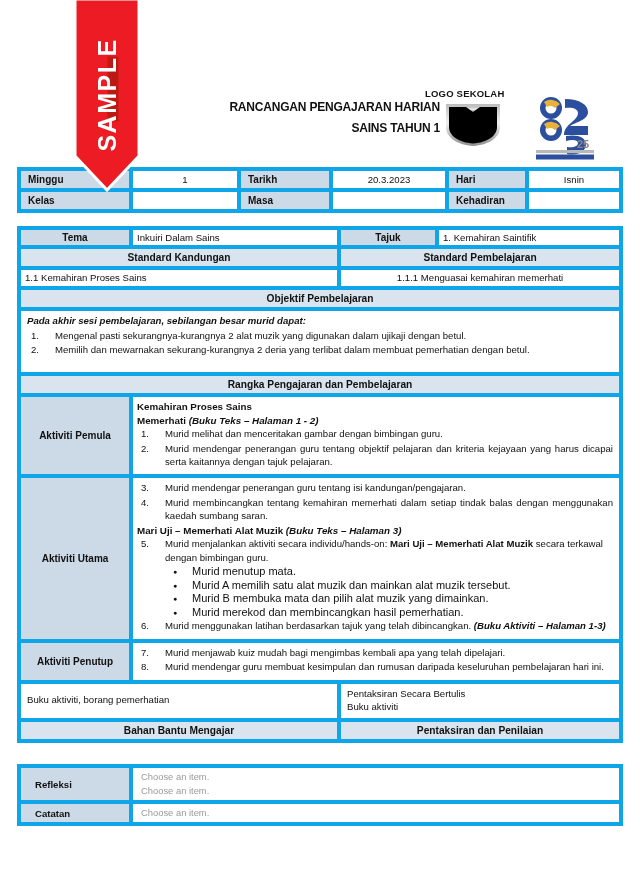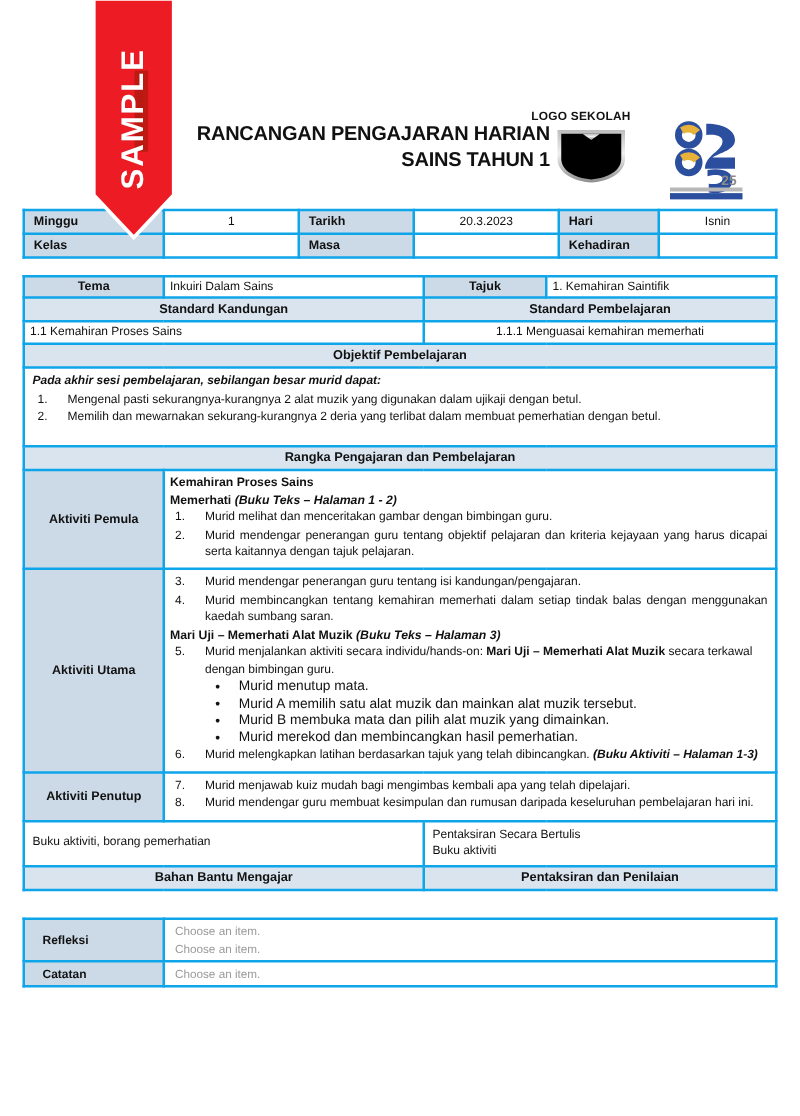--- a/index.html
+++ b/index.html
@@ -18,21 +18,21 @@
     position:relative;
     height:165px;
     padding:0;
   }
   .title-block{
     position:absolute;
     left:150px; top:97px;
     width:290px;
     text-align:right;
     font-weight:bold;
-    font-size:16px;
+    font-size:12px;
     line-height:21px;
     letter-spacing:-0.2px;
     white-space:nowrap;
   }
   .title-line{display:block;}
 
   .logo-sekolah-wrap{
     position:absolute;
     left:425px; top:88px;
     width:95px;
@@ -91,21 +91,21 @@
   }
 
   
   table{
     border-collapse:collapse;
     width:602px;
     margin:0 auto;
     table-layout:fixed;
   }
   td{
-    border:2px solid #0ea5e9;
+    border:4px solid #0ea5e9;
     padding:1px 4px;
     font-size:9.6px;
     line-height:13.2px;
     vertical-align:top;
     background:#fff;
   }
   .lbl{
     background:#ccd9e6;
     font-weight:bold;
     font-size:10px;
@@ -384,21 +384,21 @@
           </ol>
           <ul class="bullets">
             <li>Murid menutup mata.</li>
             <li>Murid A memilih satu alat muzik dan mainkan alat muzik tersebut.</li>
             <li>Murid B membuka mata dan pilih alat muzik yang dimainkan.</li>
             <li>Murid merekod dan membincangkan hasil pemerhatian.</li>
           </ul>
           <ol class="numlist">
             <li class="just">
               <span class="num">6.</span>
-              <span>Murid melengkapkan latihan berdasarkan tajuk yang telah dibincangkan. </span><span class="bi">(Buku Aktiviti – Halaman 1-3)</span>
+              <span>Murid menggunakan latihan berdasarkan tajuk yang telah dibincangkan. </span><span class="bi">(Buku Aktiviti – Halaman 1-3)</span>
             </li>
           </ol>
         </td>
       </tr>
 
       <tr>
         <td class="lbl-mid">Aktiviti Penutup</td>
         <td class="act-cell" colspan="3">
           <ol class="numlist">
             <li>

